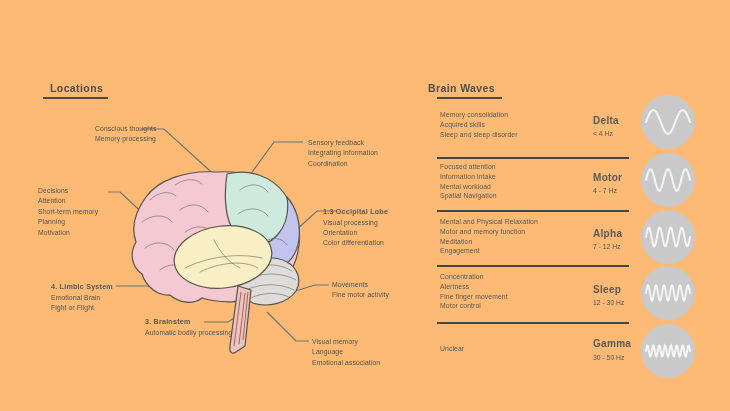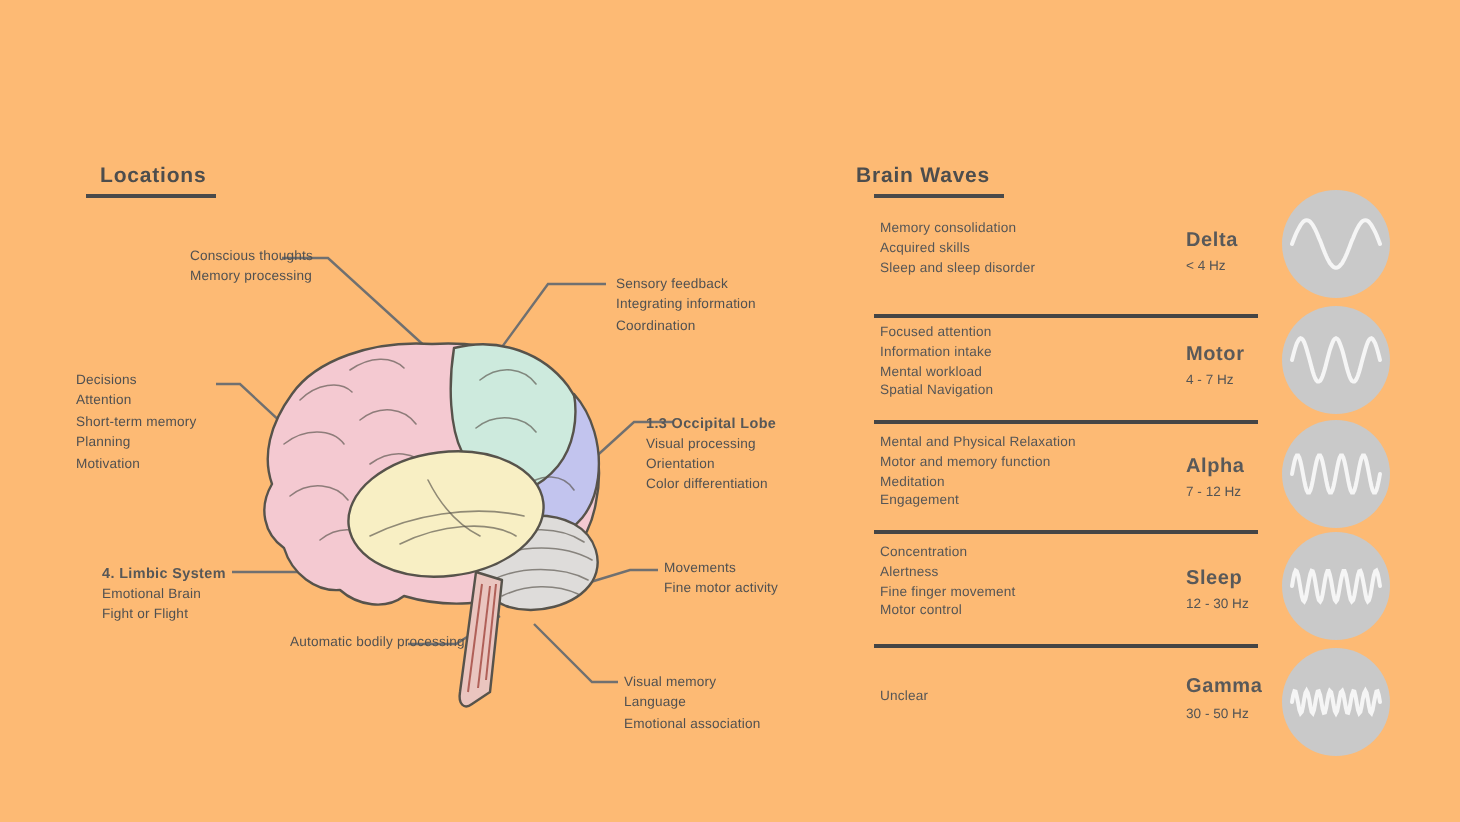--- a/index.html
+++ b/index.html
@@ -114,20 +114,21 @@
       <div class="loc-label" style="left: 312px; top: 337px;">
         <div class="loc-line">Visual memory</div>
         <div class="loc-line">Language</div>
         <div class="loc-line">Emotional association</div>
       </div>
       <div class="loc-label" style="left: 332px; top: 280px;">
         <div class="loc-line">Movements</div>
         <div class="loc-line">Fine motor activity</div>
       </div>
       <div class="loc-label" style="left: 145px; top: 317px;">
+        <div class="loc-title">3. Brainstem</div>
         <div class="loc-line">Automatic bodily processing</div>
       </div>
       <div class="loc-label" style="left: 51px; top: 282px;">
         <div class="loc-title">4. Limbic System</div>
         <div class="loc-line">Emotional Brain</div>
         <div class="loc-line">Fight or Flight</div>
       </div>
     </div>
   <div>
       <div class="fn-block" style="top: 110px;">

